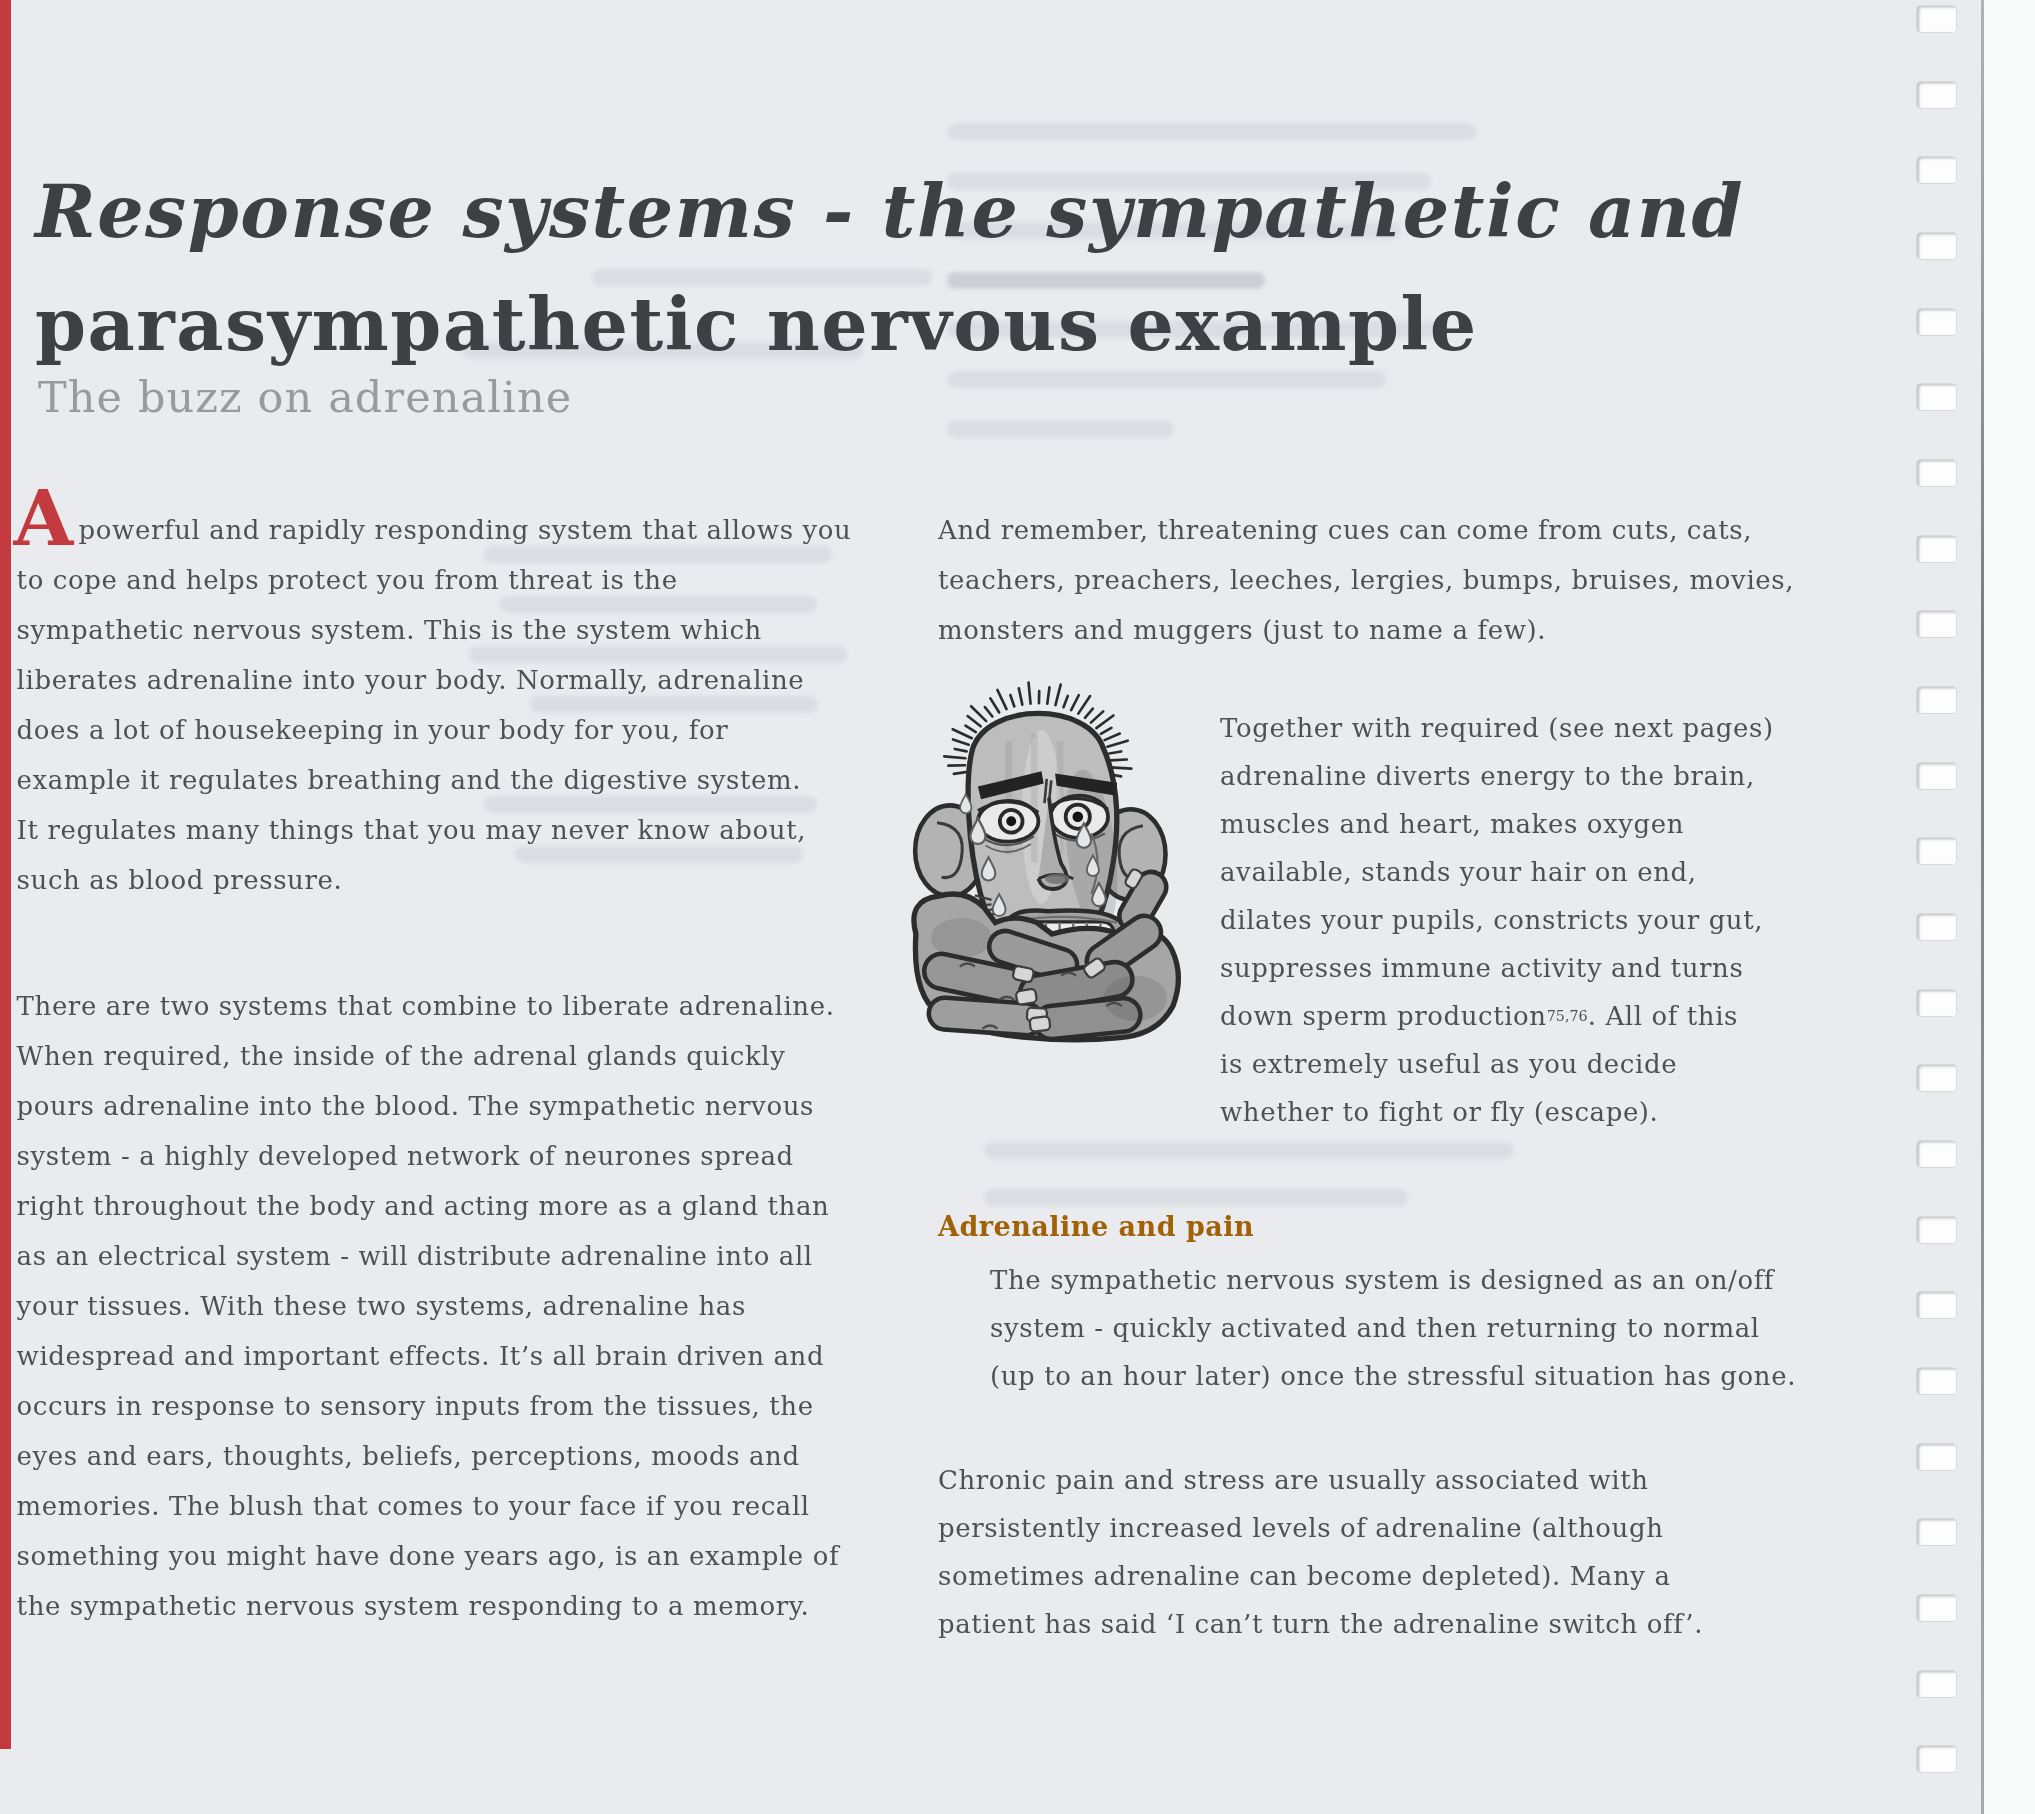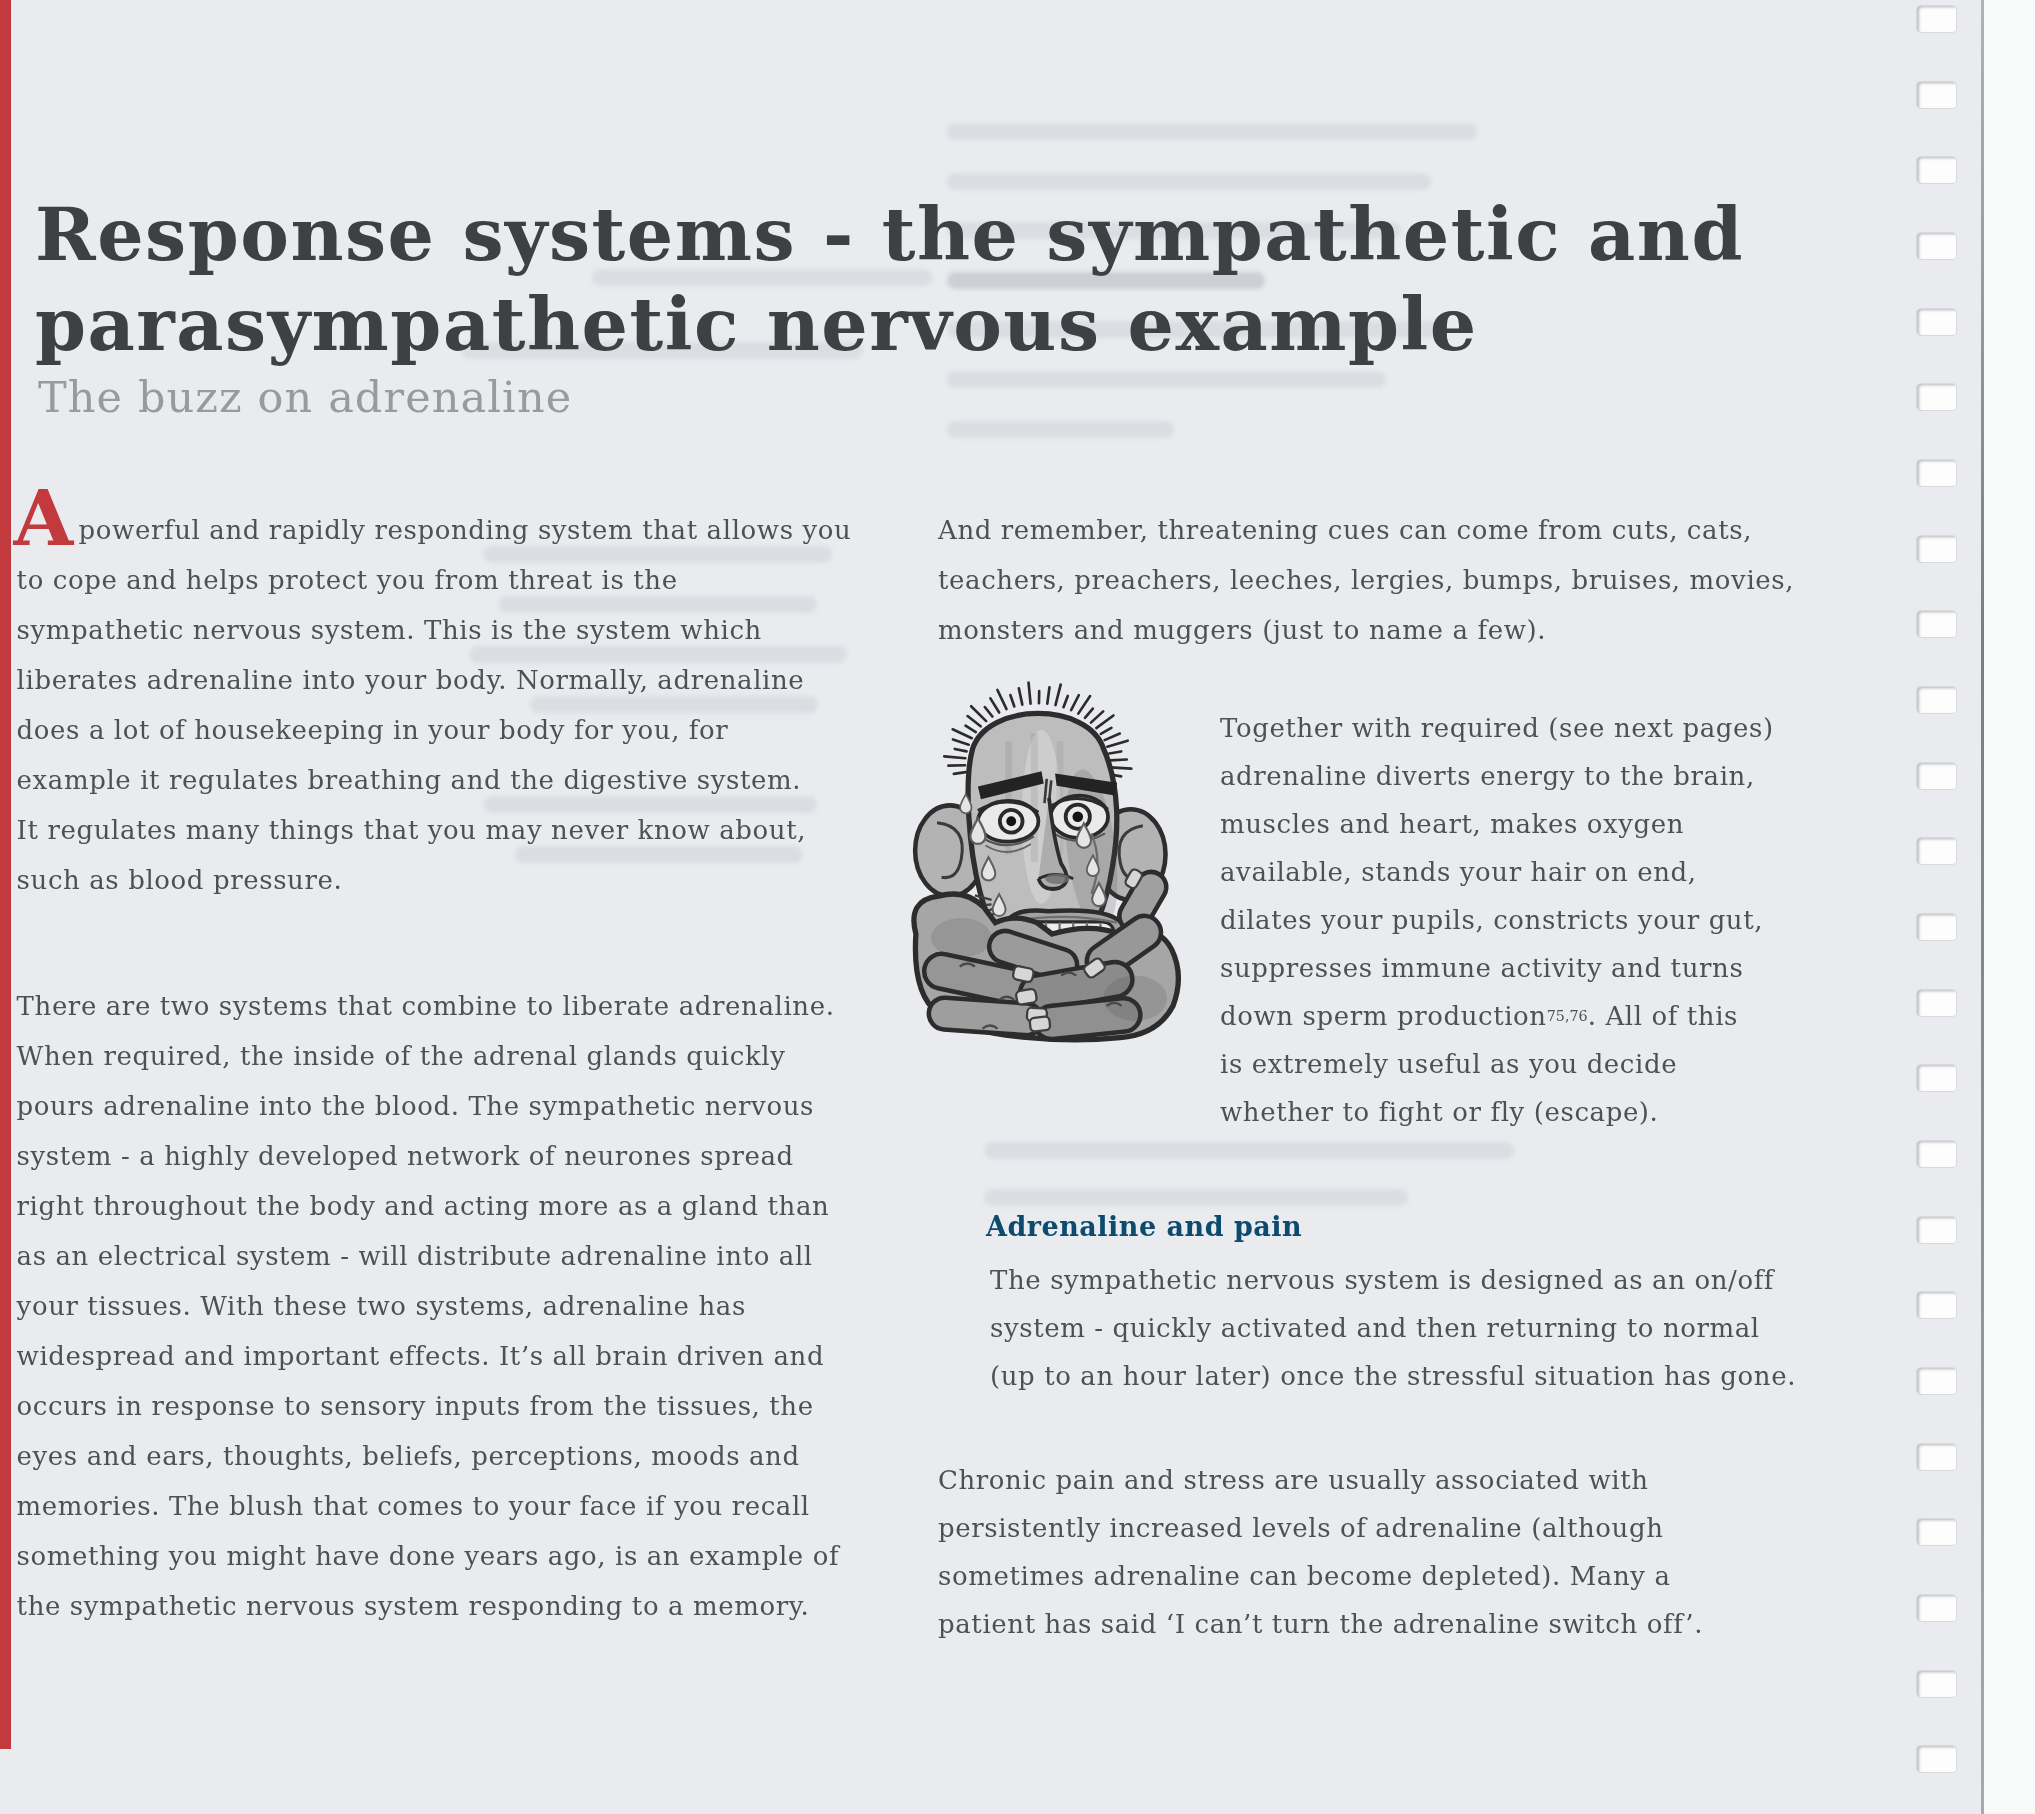--- a/index.html
+++ b/index.html
@@ -28,22 +28,22 @@
   
   .tblock{position:absolute;color:var(--body,#4e5054);font-size:26px;
     letter-spacing:0.6px;white-space:nowrap;--lh:50px;}
   .tblock .tline{height:var(--lh);display:flex;align-items:center;}
   .tblock .tline.first{padding-left:62px;}
   #rp2{--lh:48px;}
   #rp3,#rp4{--lh:48px;}
   sup{font-size:.55em;vertical-align:super;letter-spacing:0;}
   .dropcap{position:absolute;left:13.6px;top:480px;color:var(--accent,#c23a3e);
     font-size:77px;font-weight:600;line-height:1;}
-  .sec-heading{position:absolute;left:986px;top:1211px;white-space:nowrap;
-    color:#0c4a6e;font-size:27px;font-weight:bold;letter-spacing:0.5px;}
+  .sec-heading{position:absolute;left:938px;top:1211px;white-space:nowrap;
+    color:#a16207;font-size:27px;font-weight:bold;letter-spacing:0.5px;}
   
   .ghost{position:absolute;height:16.6px;border-radius:8.3px;background:#c6cad1;opacity:.42;filter:blur(2.3px);}
   .ghost.strong{opacity:.58;background:#b7bcc5;}
   
   .illo{position:absolute;left:893px;top:673px;width:306px;height:382px;}
 </style>
 </head>
 <body>
 
 <div id="canvas" style="--bg: #e9ebee; --title: #3e4043; --subtitle: #989a9e; --body: #4e5054; --accent: #c23a3e;">
@@ -91,21 +91,21 @@
       <div class="hole" style="top: 1217px;"></div>
       <div class="hole" style="top: 1292px;"></div>
       <div class="hole" style="top: 1368px;"></div>
       <div class="hole" style="top: 1444px;"></div>
       <div class="hole" style="top: 1519px;"></div>
       <div class="hole" style="top: 1595px;"></div>
       <div class="hole" style="top: 1671px;"></div>
       <div class="hole" style="top: 1746px;"></div>
     </div>
 
-  <div class="title-line" style="top:191px;">Response systems - the sympathetic and</div>
+  <div class="title-line" style="top:168px;font-style:italic;">Response systems - the sympathetic and</div>
   <div class="title-line" style="top:281px;">parasympathetic nervous example</div>
   <div class="subtitle">The buzz on adrenaline</div>
 
   <div class="dropcap">A</div>
   <div id="lp1" class="tblock" style="left:16.6px;top:505px;">
       <div class="tline first">powerful and rapidly responding system that allows you</div>
       <div class="tline">to cope and helps protect you from threat is the</div>
       <div class="tline">sympathetic nervous system. This is the system which</div>
       <div class="tline">liberates adrenaline into your body. Normally, adrenaline</div>
       <div class="tline">does a lot of housekeeping in your body for you, for</div>

